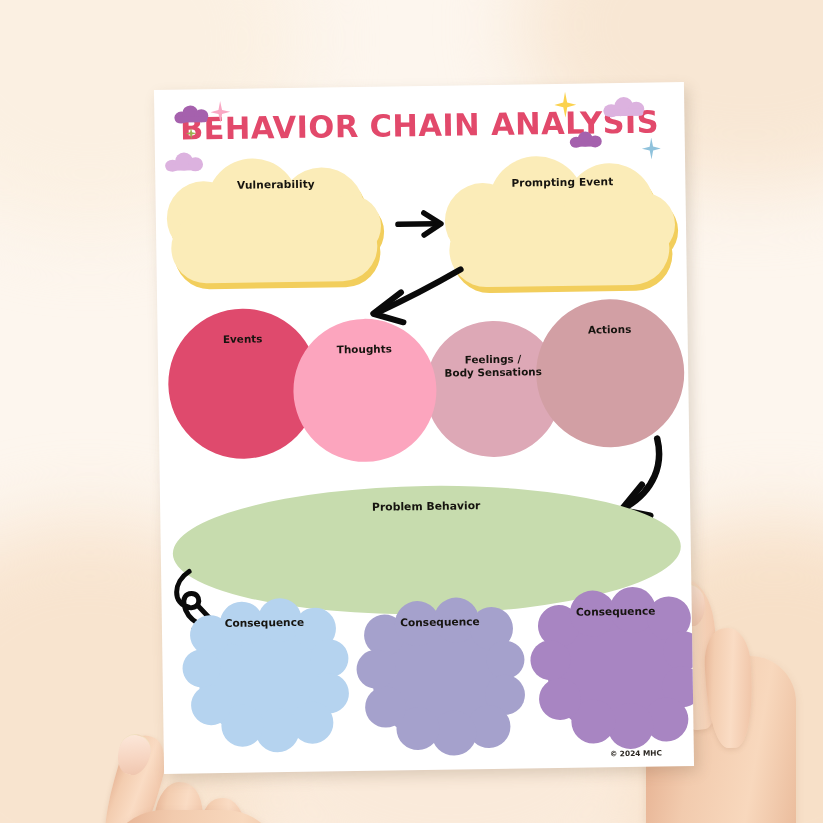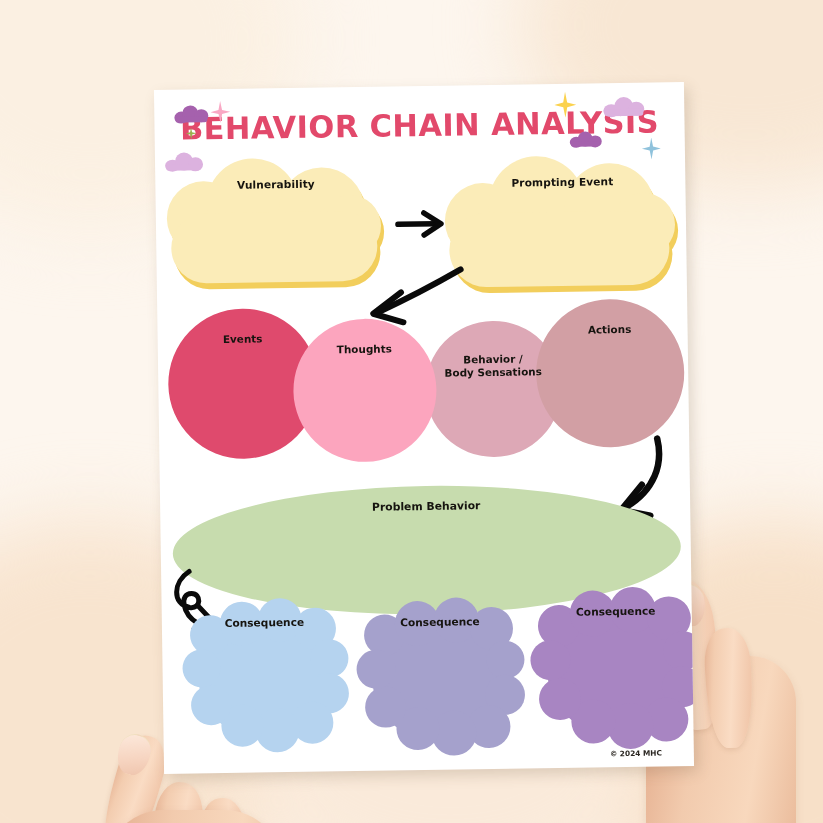--- a/index.html
+++ b/index.html
@@ -320,21 +320,21 @@
 
       <div class="circ" style="left:267px; top:236px; width:136px; height:136px; background:#dda8b6;"></div>
 
       <div class="circ" style="left:378px; top:216px; width:148px; height:148px; background:#d29fa4;"></div>
       <div class="circ-label" style="left:378px; top:240px; width:148px;">Actions</div>
 
       <div class="circ" style="left:135px; top:232px; width:143px; height:143px; background:#fca5be;"></div>
       <div class="circ-label" style="left:135px; top:256px; width:143px;">Thoughts</div>
 
       <div class="circ-label" style="left:267px; top:268px; width:136px;">
-        <span>Behavior /</span><br>
+        <span>Feelings /</span><br>
         <span>Body Sensations</span>
       </div>
 
       <svg class="arrow" style="left:420px; top:350px;" width="90" height="96" viewBox="0 0 90 96">
         <path d="M78 6 C84 32, 74 58, 46 74" stroke="#0a0a0a" stroke-width="6.5" stroke-linecap="round" fill="none"></path>
         <path d="M62 52 L41 77 L70 83" stroke="#0a0a0a" stroke-width="6.5" stroke-linecap="round" stroke-linejoin="round" fill="none"></path>
       </svg>
 
       <div class="ellipse" style="left:12px; top:400px; width:508px; height:128px; background:#c7dcae;"></div>
       <div class="ellipse-label" style="left:12px; top:414px; width:508px;">Problem Behavior</div>

